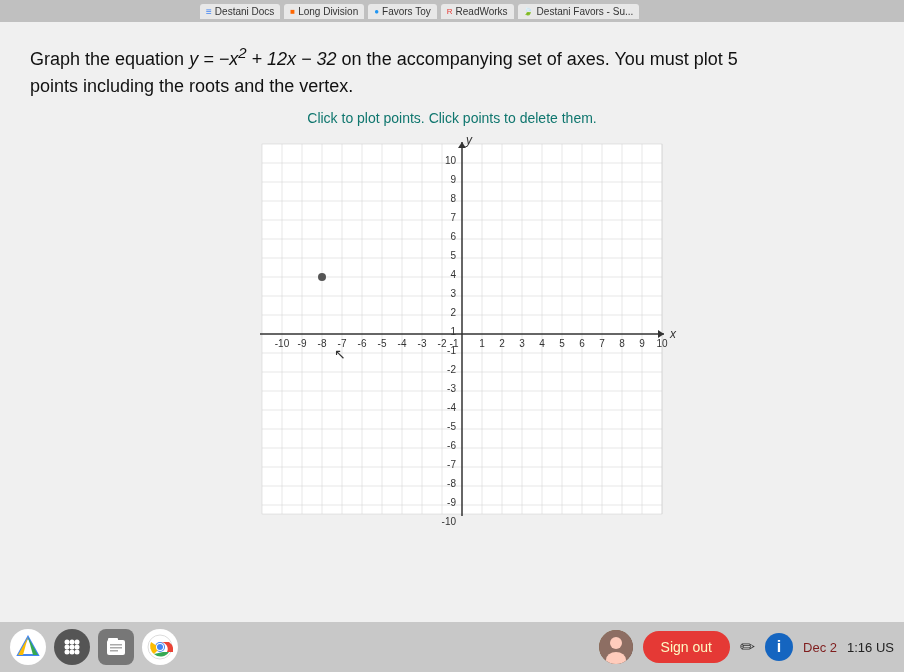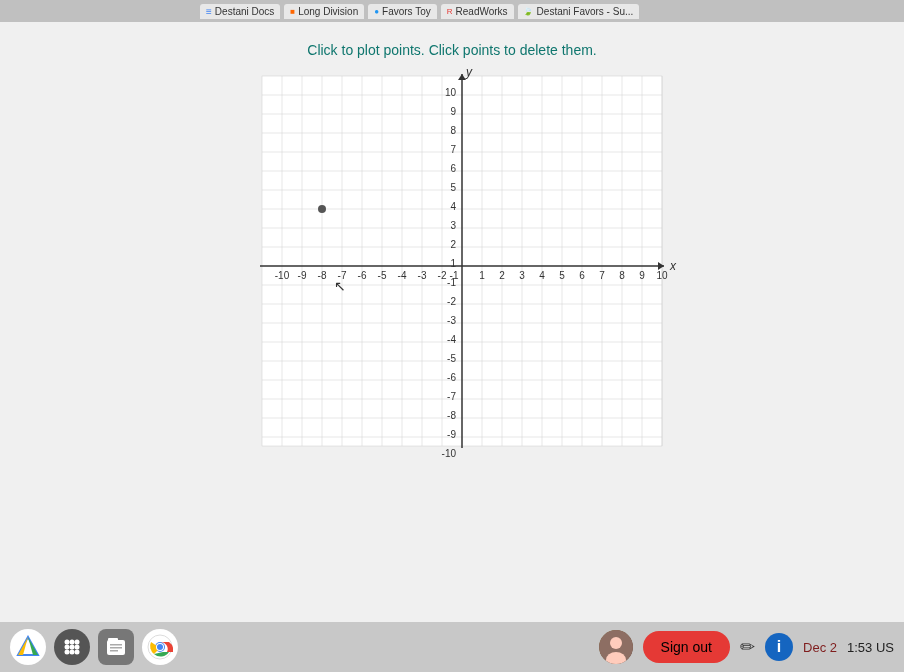--- a/index.html
+++ b/index.html
@@ -145,21 +145,21 @@
       border-radius: 50%;
       background: linear-gradient(135deg, #8B6F47, #5D4037);
       overflow: hidden;
       display: flex;
       align-items: center;
       justify-content: center;
     }
 
     .sign-out-btn {
       background: #e53935;
-      color: #000000;
+      color: #fef9c3;
       border: none;
       border-radius: 20px;
       padding: 8px 18px;
       font-size: 14px;
       font-weight: 500;
       cursor: pointer;
     }
 
     .taskbar-pencil {
       font-size: 18px;
@@ -216,20 +216,24 @@
     <span class="tab-icon-red">R</span>
     <span>ReadWorks</span>
   </div>
   <div class="tab-item">
     <span class="tab-icon-green">🍃</span>
     <span>Destani Favors - Su...</span>
   </div>
 </div>
 
 <div class="main-content">
+  <div class="problem-text">
+    Graph the equation <span class="equation"><i>y</i> = −<i>x</i><sup>2</sup> + 12<i>x</i> − 32</span> on the accompanying set of axes. You must plot 5<br>
+    points including the roots and the vertex.
+  </div>
 
   <div class="instruction-text">Click to plot points. Click points to delete them.</div>
 
   <div class="graph-container">
     <div class="graph-wrapper">
       <svg class="graph-svg" viewBox="0 0 480 400">
 
         <rect x="50" y="10" width="400" height="370" fill="white" stroke="#ccc" stroke-width="0.5"></rect>
 
         <g stroke="#ccc" stroke-width="0.5">
@@ -403,15 +407,15 @@
       </svg>
     </div>
 
     <button class="sign-out-btn">Sign out</button>
 
     <span class="taskbar-pencil">✏</span>
 
     <div class="taskbar-info">i</div>
 
     <span class="taskbar-date">Dec 2</span>
-    <span class="taskbar-time">1:53 US</span>
+    <span class="taskbar-time">1:16 US</span>
   </div>
 </div>
 
 </body></html>

